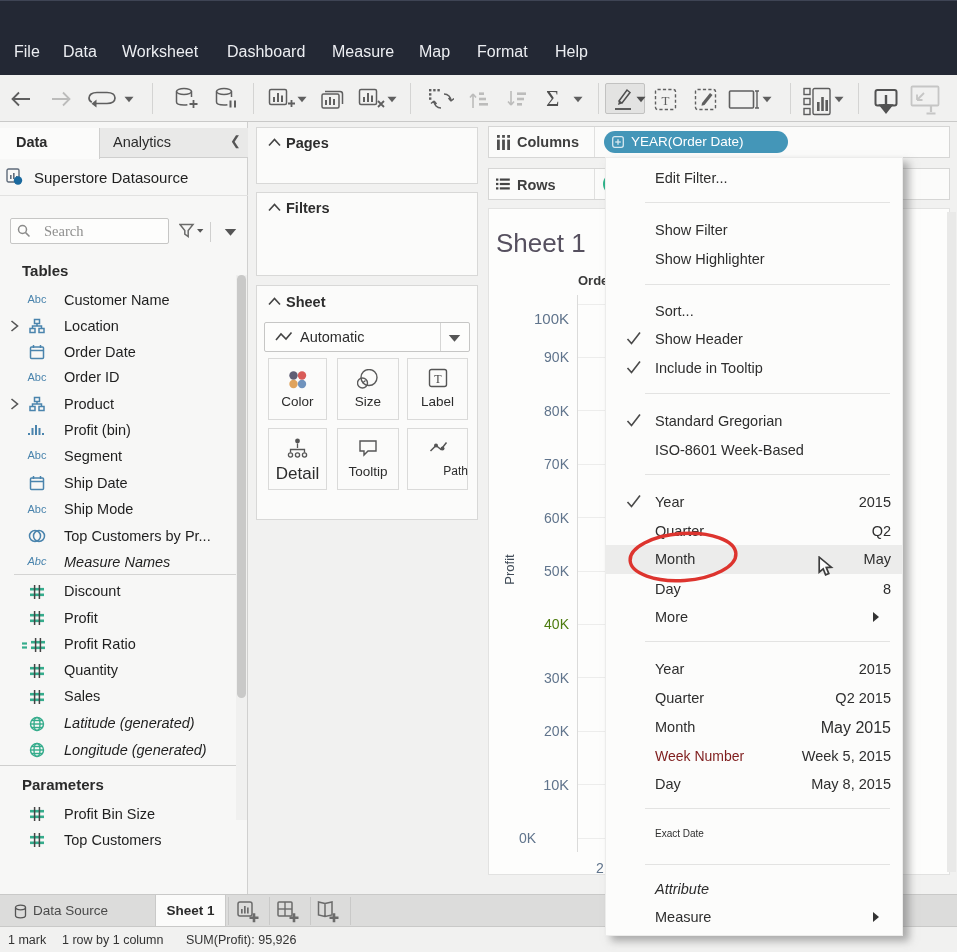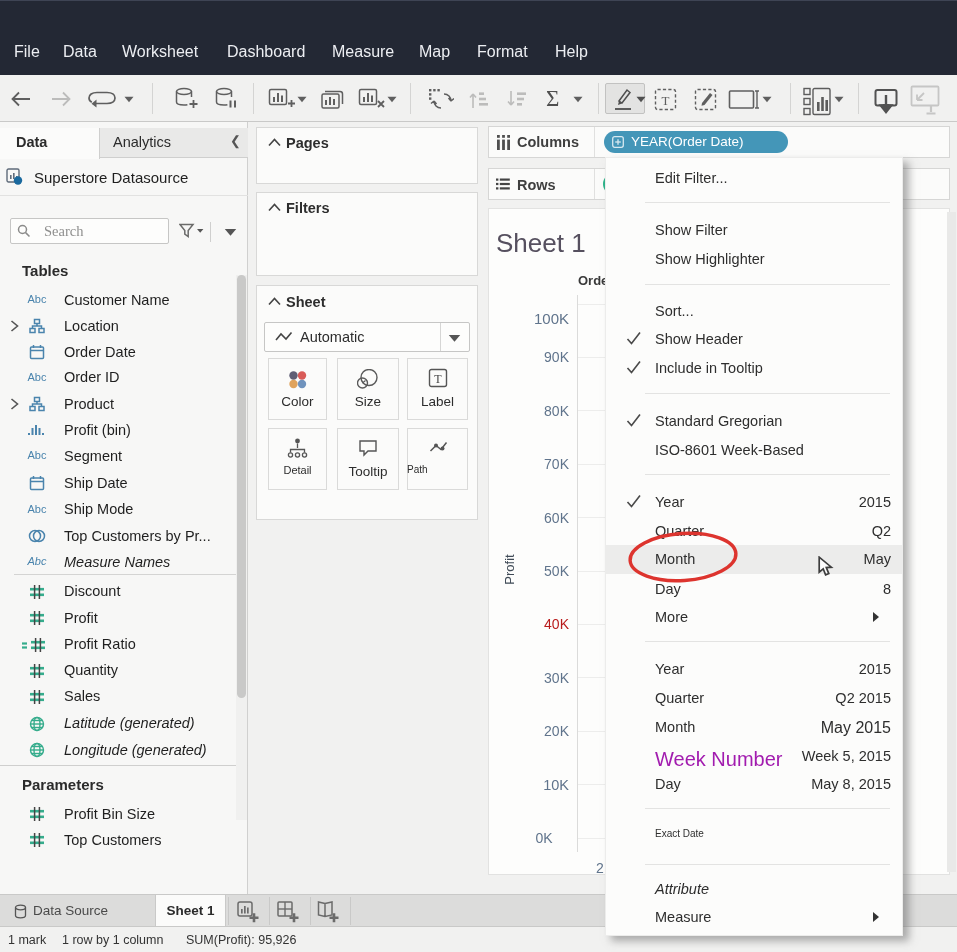--- a/index.html
+++ b/index.html
@@ -433,31 +433,31 @@
   <div class="abs" style="left:159px;top:306px;width:61px;height:62px;background:#fbfbfa;border:1px solid #dadad9;"></div>
   <svg class="abs" style="left:39px;top:316px;" width="21" height="21" viewBox="0 0 21 21">
       <circle cx="10.5" cy="3" r="2.4" fill="#555"></circle>
       <g stroke="#555" stroke-width="1.3" fill="none">
         <path d="M10.5 5.5 V10 M3.5 14.5 V11.5 H17.5 V14.5"></path>
         <circle cx="3.5" cy="17" r="2.1"></circle>
         <circle cx="10.5" cy="17" r="2.1"></circle>
         <circle cx="17.5" cy="17" r="2.1"></circle>
       </g>
     </svg>
-  <div class="abs" style="left:20px;top:342px;width:59px;text-align:center;font-size:11px;">Detail</div>
+  <div class="abs" style="left:20px;top:342px;width:59px;text-align:center;font-size:17px;">Detail</div>
   <svg class="abs" style="left:110px;top:317px;" width="20" height="18" viewBox="0 0 20 18">
       <path d="M2 2 H18 V12 H10 L6 16 V12 H2 Z" fill="none" stroke="#555" stroke-width="1.4"></path>
     </svg>
   <div class="abs" style="left:89px;top:342px;width:62px;text-align:center;font-size:13.5px;">Tooltip</div>
   <svg class="abs" style="left:181px;top:318px;" width="19" height="15" viewBox="0 0 19 15">
       <path d="M1.5 11 L7 5.5 L12 9.5 L17.5 2.5" fill="none" stroke="#555" stroke-width="1.5"></path>
       <circle cx="7" cy="5.5" r="2" fill="#555"></circle>
       <circle cx="13.5" cy="8.5" r="2" fill="#555"></circle>
     </svg>
-  <div class="abs" style="left:159px;top:342px;width:61px;text-align:left;font-size:10px;">Path</div>
+  <div class="abs" style="left:159px;top:342px;width:61px;text-align:right;font-size:12px;">Path</div>
 </div>
 
 <div class="abs" id="mainarea" style="left:485px;top:122px;width:472px;height:772px;background:#f1f1f0;font-size:14.5px;color:#2d2d2d;">
 
   <div class="abs" style="left:3px;top:4px;width:462px;height:32px;background:#fbfbfa;border:1px solid #d6d6d5;"></div>
   <svg class="abs" style="left:11px;top:13px;" width="15" height="15" viewBox="0 0 15 15">
       <g fill="#4f4f4f">
         <rect x="1" y="0" width="2.8" height="2.8"></rect>
         <rect x="6.1" y="0" width="2.8" height="2.8"></rect>
         <rect x="11.2" y="0" width="2.8" height="2.8"></rect>
@@ -500,29 +500,29 @@
   <div class="abs" style="left:34px;top:227.4px;width:50px;text-align:right;font-size:14px;color:#60748c;">90K</div>
   <div class="abs" style="left:93px;top:234.9px;width:40px;height:1px;background:#ededec;"></div>
   <div class="abs" style="left:34px;top:280.8px;width:50px;text-align:right;font-size:14px;color:#60748c;">80K</div>
   <div class="abs" style="left:93px;top:288.3px;width:40px;height:1px;background:#ededec;"></div>
   <div class="abs" style="left:34px;top:334.2px;width:50px;text-align:right;font-size:14px;color:#60748c;">70K</div>
   <div class="abs" style="left:93px;top:341.7px;width:40px;height:1px;background:#ededec;"></div>
   <div class="abs" style="left:34px;top:387.6px;width:50px;text-align:right;font-size:14px;color:#60748c;">60K</div>
   <div class="abs" style="left:93px;top:395.1px;width:40px;height:1px;background:#ededec;"></div>
   <div class="abs" style="left:34px;top:441.0px;width:50px;text-align:right;font-size:14px;color:#60748c;">50K</div>
   <div class="abs" style="left:93px;top:448.5px;width:40px;height:1px;background:#ededec;"></div>
-  <div class="abs" style="left:34px;top:494.4px;width:50px;text-align:right;font-size:14px;color:#b91c1c;">40K</div>
+  <div class="abs" style="left:34px;top:494.4px;width:50px;text-align:right;font-size:14px;color:#4d7c0f;">40K</div>
   <div class="abs" style="left:93px;top:501.9px;width:40px;height:1px;background:#ededec;"></div>
   <div class="abs" style="left:34px;top:547.8px;width:50px;text-align:right;font-size:14px;color:#60748c;">30K</div>
   <div class="abs" style="left:93px;top:555.3px;width:40px;height:1px;background:#ededec;"></div>
   <div class="abs" style="left:34px;top:601.2px;width:50px;text-align:right;font-size:14px;color:#60748c;">20K</div>
   <div class="abs" style="left:93px;top:608.7px;width:40px;height:1px;background:#ededec;"></div>
   <div class="abs" style="left:34px;top:654.6px;width:50px;text-align:right;font-size:14.5px;color:#60748c;">10K</div>
   <div class="abs" style="left:93px;top:662.1px;width:40px;height:1px;background:#ededec;"></div>
-  <div class="abs" style="left:34px;top:708.0px;width:50px;text-align:center;font-size:14px;color:#60748c;">0K</div>
+  <div class="abs" style="left:34px;top:708.0px;width:50px;text-align:left;font-size:14px;color:#60748c;">0K</div>
   <div class="abs" style="left:93px;top:715.5px;width:40px;height:1px;background:#ededec;"></div>
   </div>
   <div class="abs" style="left:92px;top:173px;width:1px;height:557px;background:#dbdbda;"></div>
   <div class="abs" style="left:9px;top:440px;font-size:13px;color:#3f4a56;transform:rotate(-90deg);transform-origin:center;">Profit</div>
   <div class="abs" style="left:111px;top:738px;width:8px;overflow:hidden;font-size:14px;color:#60748c;">2022</div>
 
   <div class="abs" style="left:462px;top:90px;width:9px;height:660px;background:#e9e9e8;"></div>
 </div>
 
 <div class="abs" id="tabbar" style="left:0;top:894px;width:957px;height:32px;background:#dcdcdb;border-top:1px solid #c9c9c8;">
@@ -603,21 +603,21 @@
 <svg class="abs" style="left:872px;top:611px;" width="8" height="12" viewBox="0 0 8 12">
       <path d="M1 1 L7 6 L1 11 Z" fill="#333"></path>
     </svg>
 <div class="abs" style="left:645px;top:641px;width:245px;height:1px;background:#e3e3e2;"></div>
 <div class="abs" style="left:655px;top:660.5px;font-size:14.5px;color:#2e2e2e;">Year</div>
 <div class="abs" style="left:705px;top:660.5px;width:186px;text-align:right;font-size:14.5px;color:#2e2e2e;">2015</div>
 <div class="abs" style="left:655px;top:689.5px;font-size:14.5px;color:#2e2e2e;">Quarter</div>
 <div class="abs" style="left:705px;top:689.5px;width:186px;text-align:right;font-size:14.5px;color:#2e2e2e;">Q2 2015</div>
 <div class="abs" style="left:655px;top:718.5px;font-size:14.5px;color:#2e2e2e;">Month</div>
 <div class="abs" style="left:705px;top:718.5px;width:186px;text-align:right;font-size:16px;color:#2e2e2e;">May 2015</div>
-<div class="abs" style="left:655px;top:747.5px;font-size:20px;color:#a21caf;">Week Number</div>
+<div class="abs" style="left:655px;top:747.5px;font-size:14px;color:#7f1d1d;">Week Number</div>
 <div class="abs" style="left:705px;top:747.5px;width:186px;text-align:right;font-size:14.5px;color:#2e2e2e;">Week 5, 2015</div>
 <div class="abs" style="left:655px;top:775.5px;font-size:14.5px;color:#2e2e2e;">Day</div>
 <div class="abs" style="left:705px;top:775.5px;width:186px;text-align:right;font-size:14.5px;color:#2e2e2e;">May 8, 2015</div>
 <div class="abs" style="left:645px;top:808px;width:245px;height:1px;background:#e3e3e2;"></div>
 <div class="abs" style="left:655px;top:827.5px;font-size:10px;color:#2e2e2e;">Exact Date</div>
 <div class="abs" style="left:645px;top:864px;width:245px;height:1px;background:#e3e3e2;"></div>
 <div class="abs" style="left:655px;top:880.5px;font-size:14.5px;color:#2e2e2e;font-style:italic;">Attribute</div>
 <div class="abs" style="left:655px;top:908.5px;font-size:14.5px;color:#2e2e2e;">Measure</div>
 <svg class="abs" style="left:872px;top:911px;" width="8" height="12" viewBox="0 0 8 12">
       <path d="M1 1 L7 6 L1 11 Z" fill="#333"></path>

